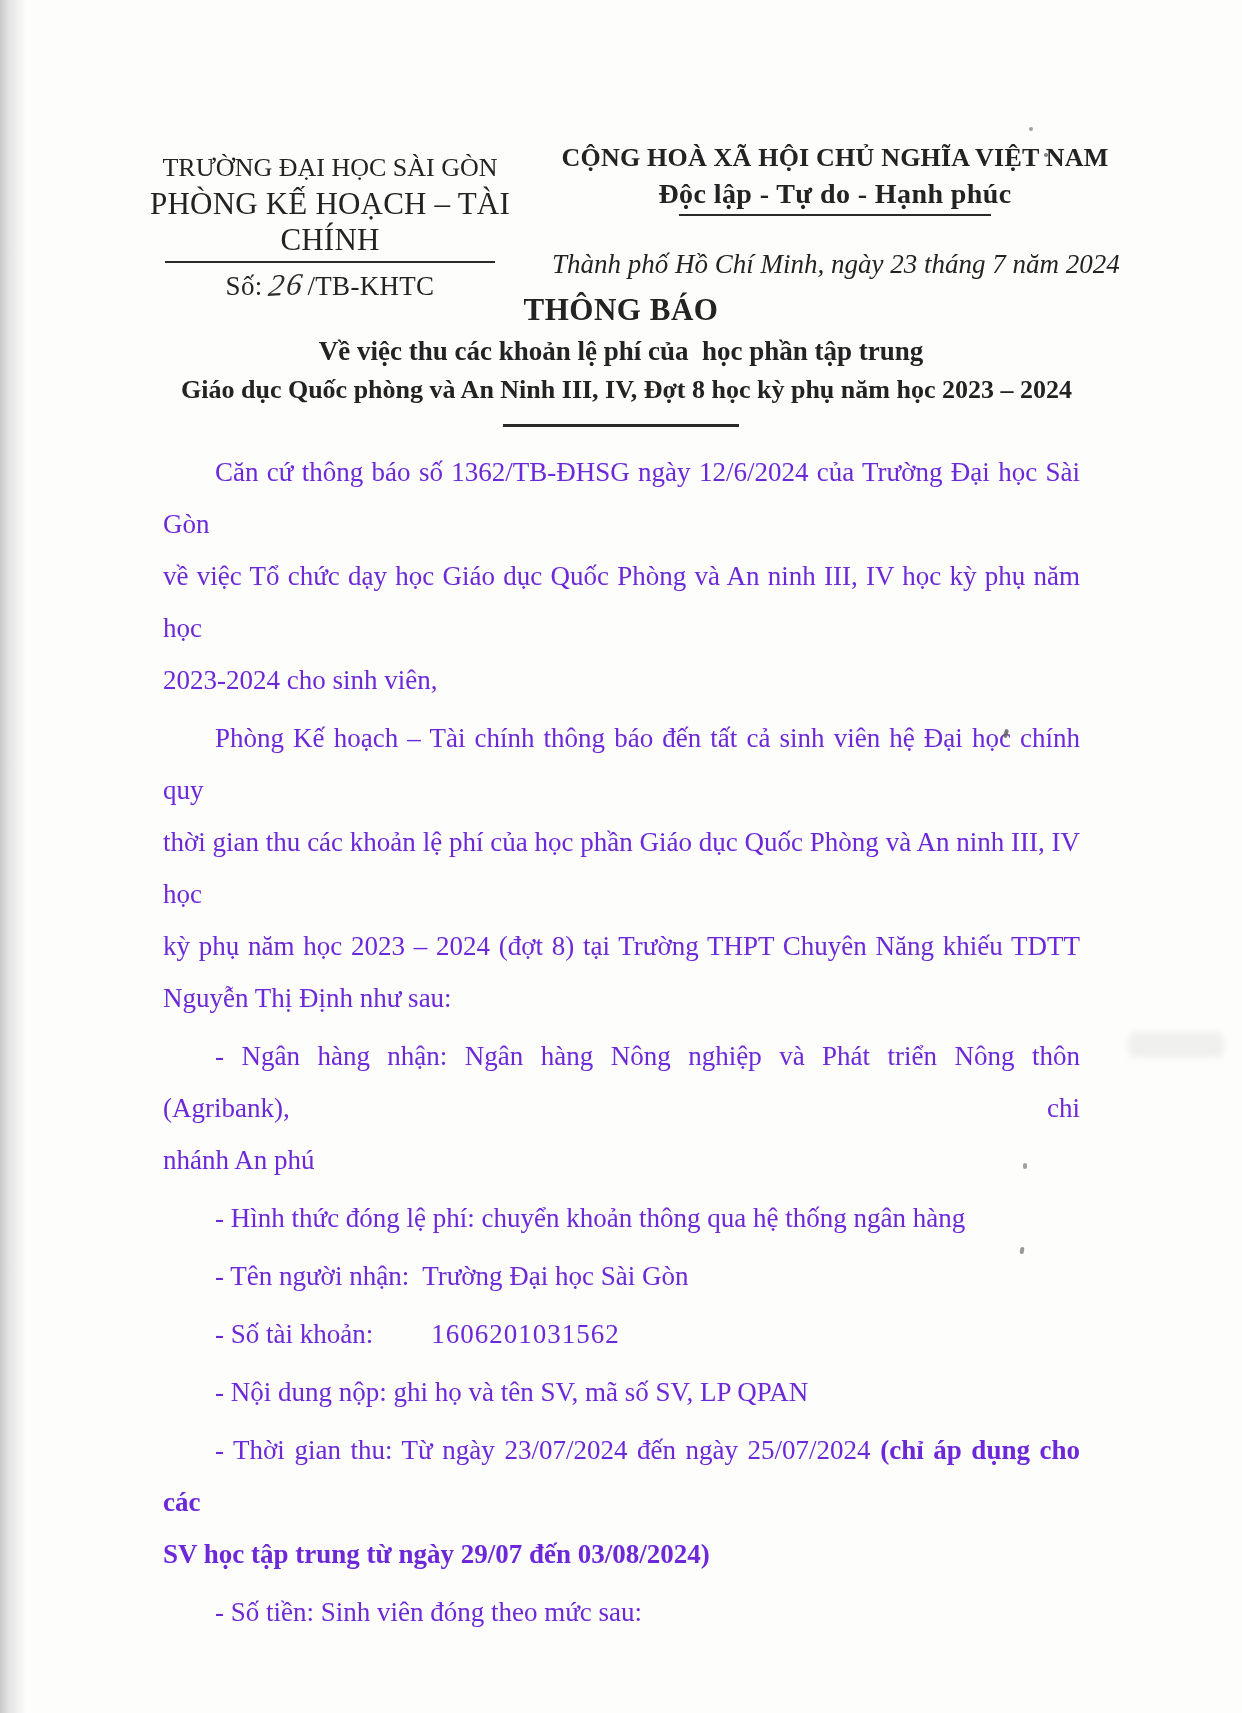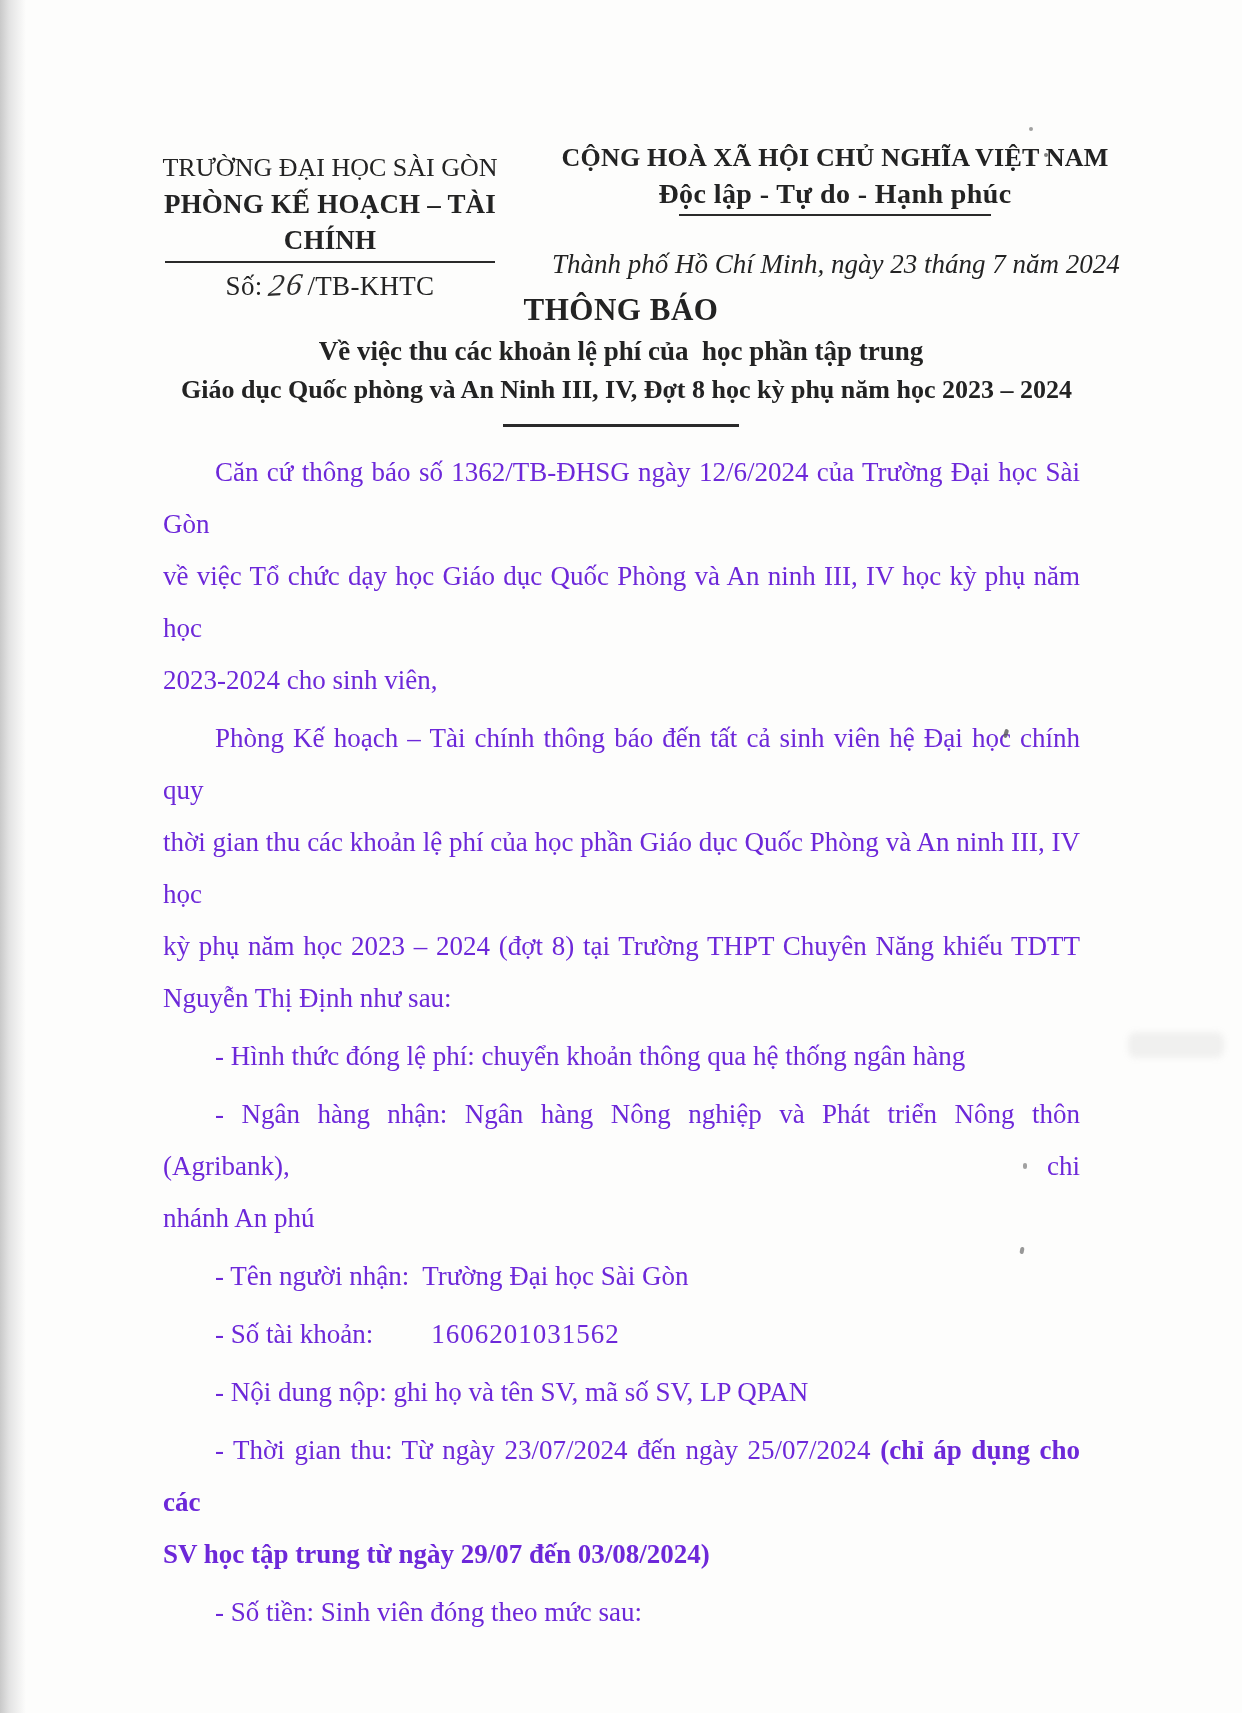--- a/index.html
+++ b/index.html
@@ -18,21 +18,21 @@
   }
   .b{font-weight:bold;}
   .i{font-style:italic;}
 
   
   .doc-header{position:relative;height:288px;}
   .hdr-left{
     position:absolute;left:118px;top:150px;width:424px;
     text-align:center;line-height:36px;font-size:26px;
   }
-  .hdr-left .org-dept{font-weight:bold;font-size:27px;letter-spacing:.2px;}
+  .hdr-left .org-dept{font-weight:normal;font-size:31px;letter-spacing:.2px;}
   .hl-rule{width:330px;height:0;border-bottom:2px solid #2a2a2a;margin:3px auto 4px auto;}
   .doc-no{font-size:27px;letter-spacing:.3px;}
   .handwrit{
     display:inline-block;font-style:italic;font-size:31px;
     transform:skewX(-10deg) rotate(-3deg);letter-spacing:2px;
     margin:0 4px 0 6px;color:#2e2e2e;
   }
   .hdr-right{
     position:absolute;left:552px;top:140px;width:566px;
     text-align:center;line-height:36px;
@@ -113,26 +113,26 @@
     </div>
 
     <div class="para">
       <div class="line j ind">Phòng Kế hoạch – Tài chính thông báo đến tất cả sinh viên hệ Đại học chính quy</div>
       <div class="line j">thời gian thu các khoản lệ phí của học phần Giáo dục Quốc Phòng và An ninh III, IV học</div>
       <div class="line j">kỳ phụ năm học 2023 – 2024 (đợt 8) tại Trường THPT Chuyên Năng khiếu TDTT</div>
       <div class="line plain">Nguyễn Thị Định như sau:</div>
     </div>
 
     <div class="para">
-      <div class="line plain ind">- Hình thức đóng lệ phí: chuyển khoản thông qua hệ thống ngân hàng</div>
+      <div class="line j ind">- Ngân hàng nhận: Ngân hàng Nông nghiệp và Phát triển Nông thôn (Agribank), chi</div>
+      <div class="line plain">nhánh An phú</div>
     </div>
 
     <div class="para">
-      <div class="line j ind">- Ngân hàng nhận: Ngân hàng Nông nghiệp và Phát triển Nông thôn (Agribank), chi</div>
-      <div class="line plain">nhánh An phú</div>
+      <div class="line plain ind">- Hình thức đóng lệ phí: chuyển khoản thông qua hệ thống ngân hàng</div>
     </div>
 
     <div class="para">
       <div class="line plain ind">- Tên người nhận:  Trường Đại học Sài Gòn</div>
     </div>
 
     <div class="para">
       <div class="line plain ind"><span>- Số tài khoản:</span><span class="acct-num">1606201031562</span></div>
     </div>
 

